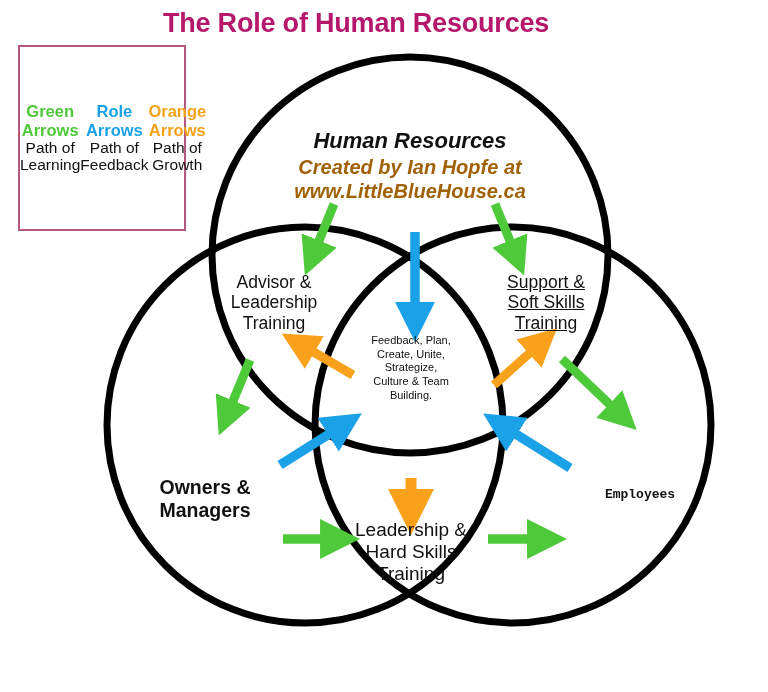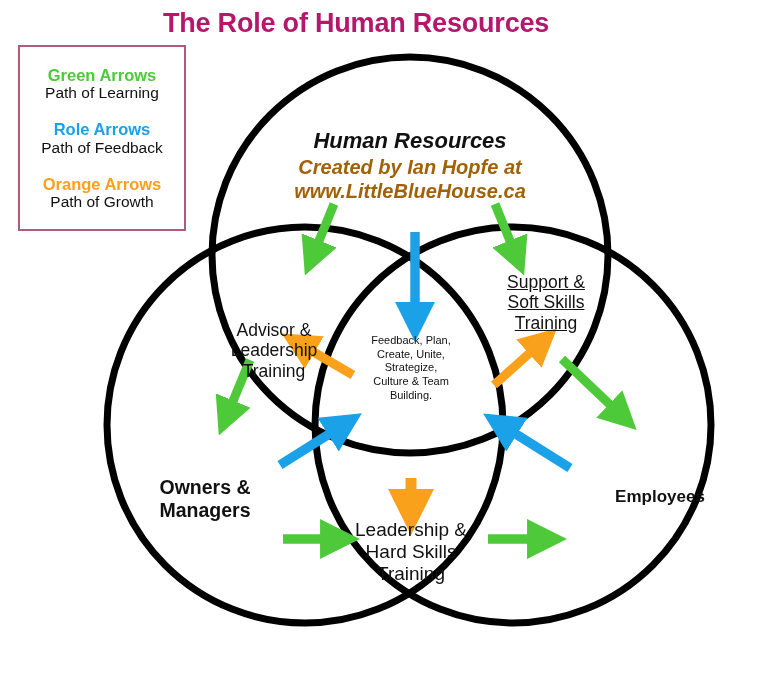--- a/index.html
+++ b/index.html
@@ -33,21 +33,21 @@
   #legend {
     position: absolute;
     left: 18px;
     top: 45px;
     width: 168px;
     height: 186px;
     background: #ffffff;
     border: 2px solid #b5577e;
     box-sizing: border-box;
     display: flex;
-    flex-direction: column;
+    flex-direction: row;
     justify-content: space-evenly;
     align-items: center;
     z-index: 40;
   }
   .legend-entry {
     text-align: center;
     line-height: 1.12;
   }
   .legend-head {
     font-size: 16.5px;
@@ -94,21 +94,20 @@
     font-style: italic;
     font-weight: bold;
     color: #a16207;
     line-height: 1.2;
   }
   #label-advisor {
     left: 213px;
     top: 272px;
     width: 122px;
     font-size: 17.5px;
-    margin-top: 48px;
   }
   #label-support {
     left: 485px;
     top: 272px;
     width: 122px;
     font-size: 17.5px;
     text-decoration: underline;
   }
   #label-center {
     left: 337px;
@@ -124,25 +123,26 @@
     font-size: 19px;
   }
   #label-owners {
     left: 120px;
     top: 476px;
     width: 170px;
     font-size: 19.5px;
     font-weight: bold;
   }
   #label-employees {
-    left: 580px;
+    left: 560px;
     top: 487px;
     width: 160px;
-    font-size: 17px;
-    font-weight: bold;
+    font-size: 13px;
+    font-weight: bold;
+    font-family: Liberation Mono, monospace;
   }
 </style>
 </head>
 <body>
 
 <div id="page">
 
   <div id="title">The Role of Human Resources</div>
 
   <div id="legend">

